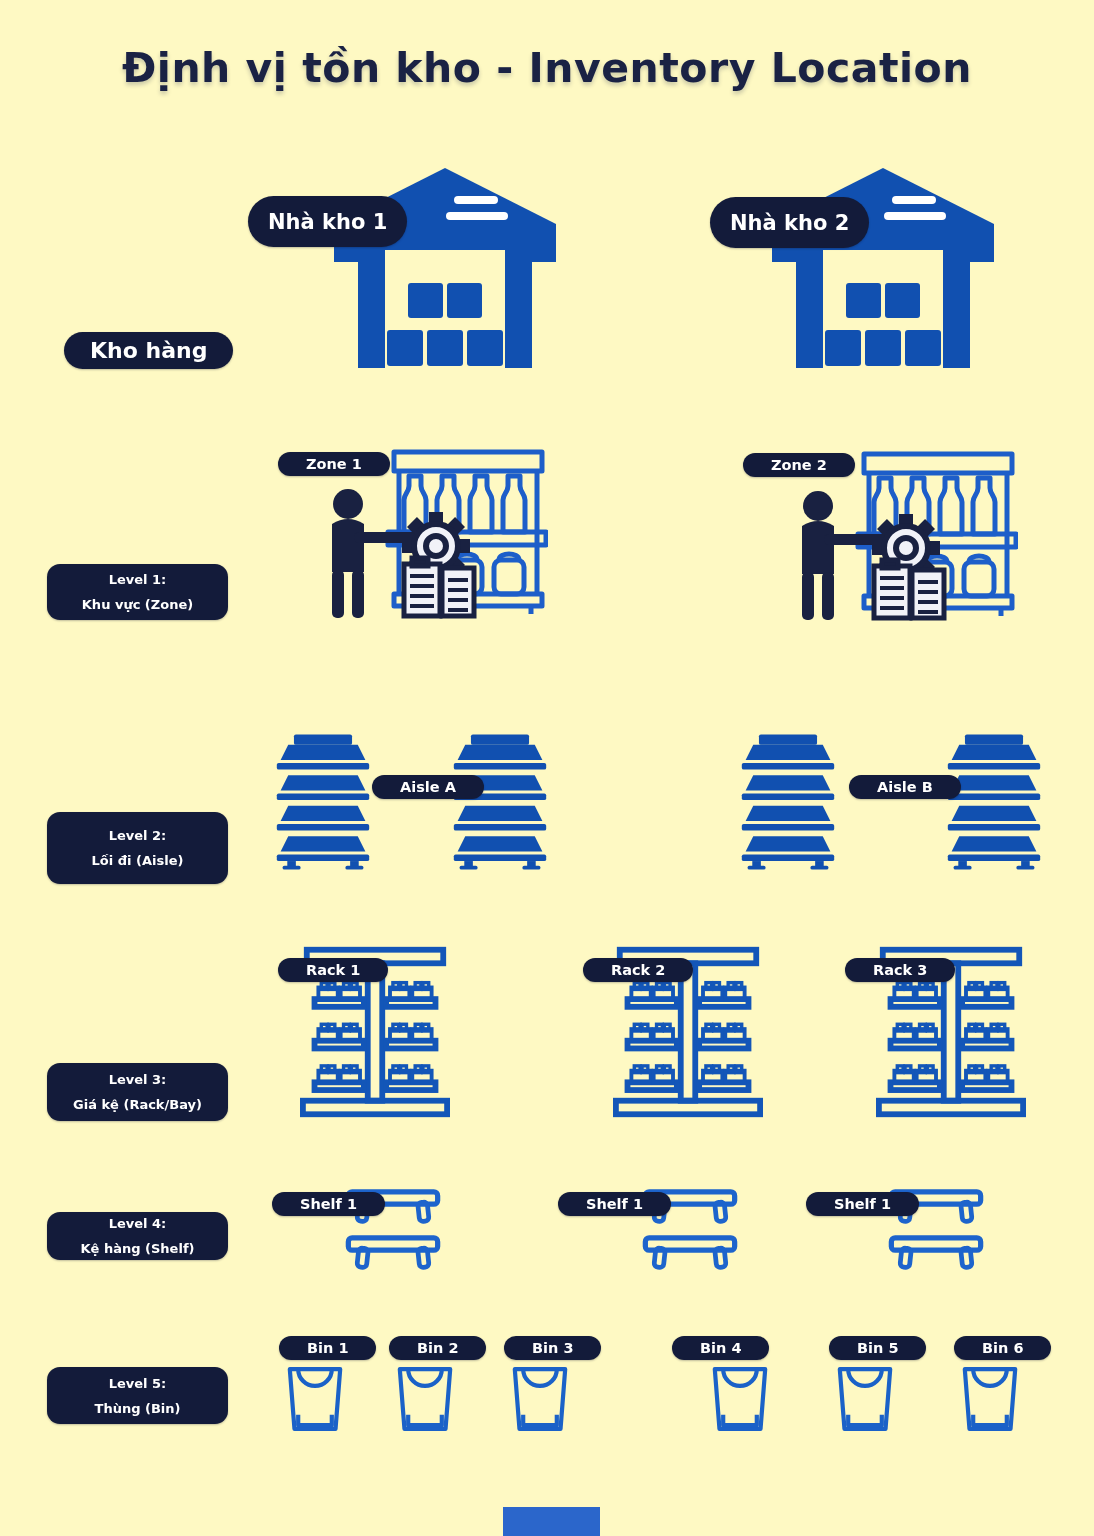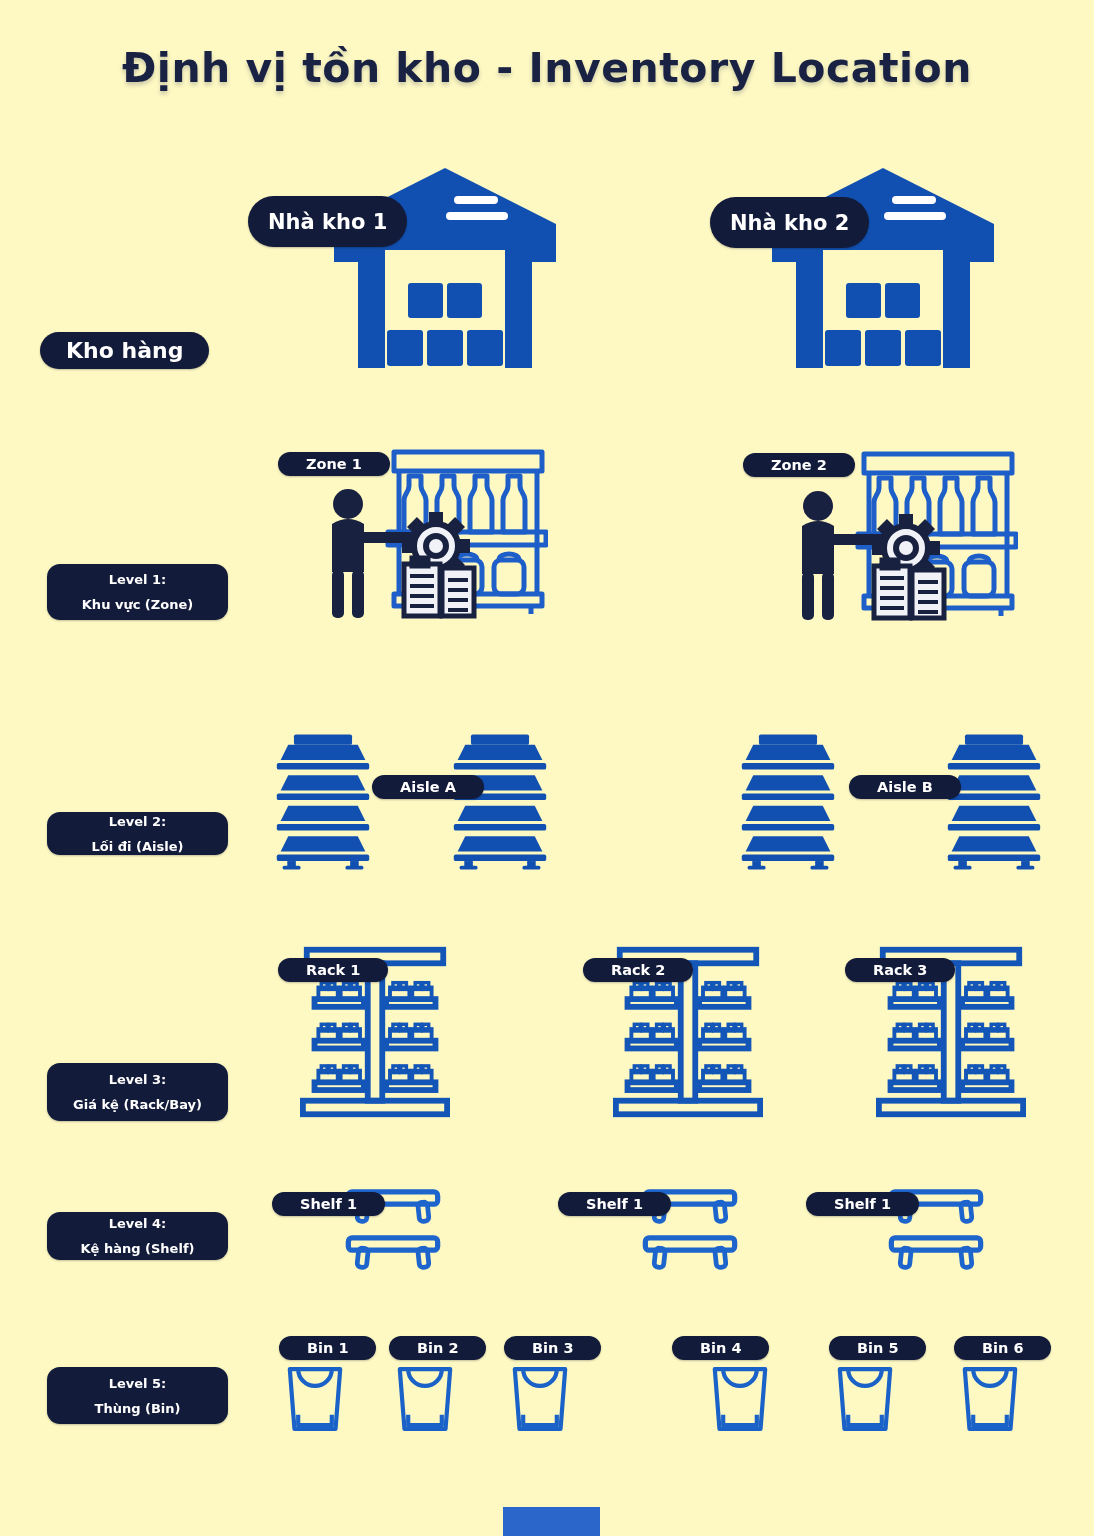--- a/index.html
+++ b/index.html
@@ -191,21 +191,21 @@
   <h1 class="title">Định vị tồn kho - Inventory Location</h1>
 
   <svg class="icon" style="left:330px;top:166px;width:230px;height:202px">
       <use href="#sym-warehouse"></use>
     </svg>
   <svg class="icon" style="left:768px;top:166px;width:230px;height:202px">
       <use href="#sym-warehouse"></use>
     </svg>
   <div class="pill pill-lg" style="left:248px;top:196px">Nhà kho 1</div>
   <div class="pill pill-lg" style="left:710px;top:197px">Nhà kho 2</div>
-  <div class="pill pill-lg" style="left:40px;top:332px;height:37px;font-size:22px;padding:0 26px">Kho hàng</div>
+  <div class="pill pill-lg" style="left:64px;top:332px;height:37px;font-size:22px;padding:0 26px">Kho hàng</div>
 
   <svg class="icon" style="left:318px;top:448px;width:230px;height:172px">
       <use href="#sym-zone"></use>
     </svg>
   <svg class="icon" style="left:788px;top:450px;width:230px;height:172px">
       <use href="#sym-zone"></use>
     </svg>
   <div class="pill pill-sm" style="left:278px;top:452px">Zone 1</div>
   <div class="pill pill-sm" style="left:743px;top:453px">Zone 2</div>
   <div class="level-pill" style="top:564px;height:56px">
@@ -220,21 +220,21 @@
       <use href="#sym-aisle"></use>
     </svg>
   <svg class="icon" style="left:738px;top:732px;width:100px;height:140px">
       <use href="#sym-aisle"></use>
     </svg>
   <svg class="icon" style="left:944px;top:732px;width:100px;height:140px">
       <use href="#sym-aisle"></use>
     </svg>
   <div class="pill pill-sm" style="left:372px;top:775px">Aisle A</div>
   <div class="pill pill-sm" style="left:849px;top:775px">Aisle B</div>
-  <div class="level-pill" style="top:812px;height:43px">
+  <div class="level-pill" style="top:812px;height:72px">
     <span>Level 2:</span>
     <span>Lối đi (Aisle)</span>
   </div>
 
   <svg class="icon" style="left:300px;top:943px;width:150px;height:178px">
       <use href="#sym-rack"></use>
     </svg>
   <svg class="icon" style="left:613px;top:943px;width:150px;height:178px">
       <use href="#sym-rack"></use>
     </svg>

